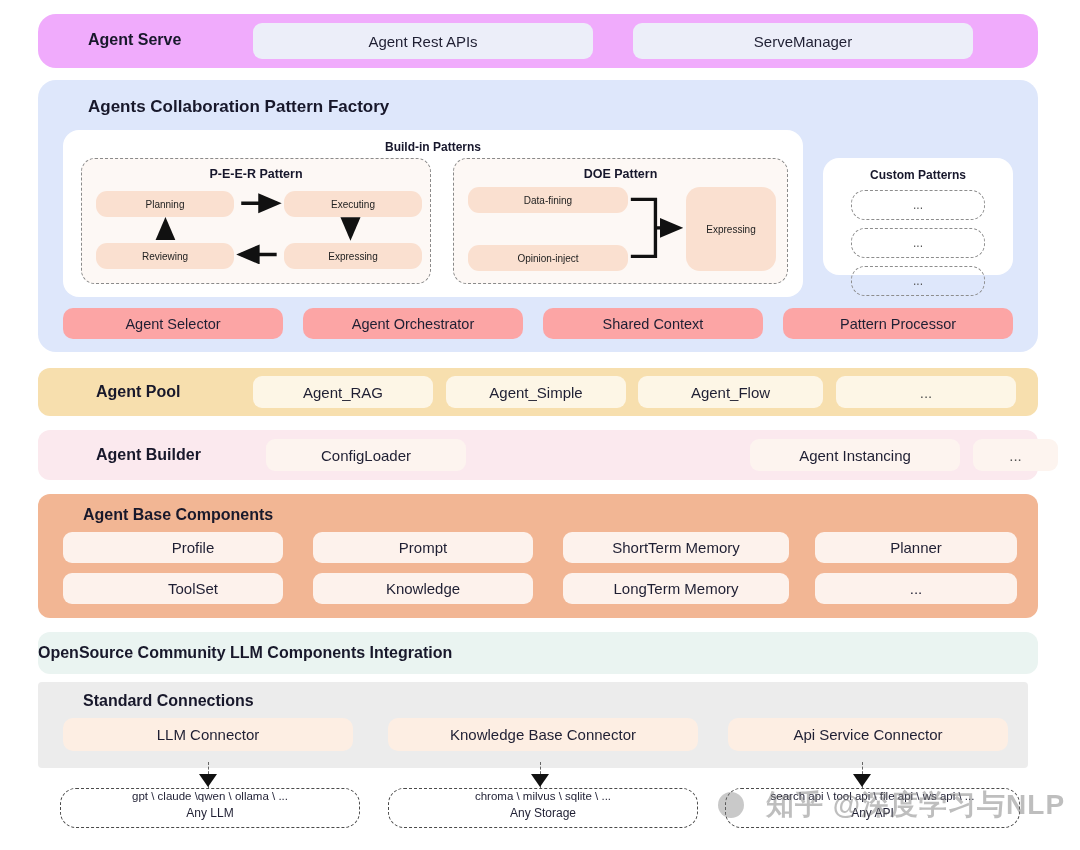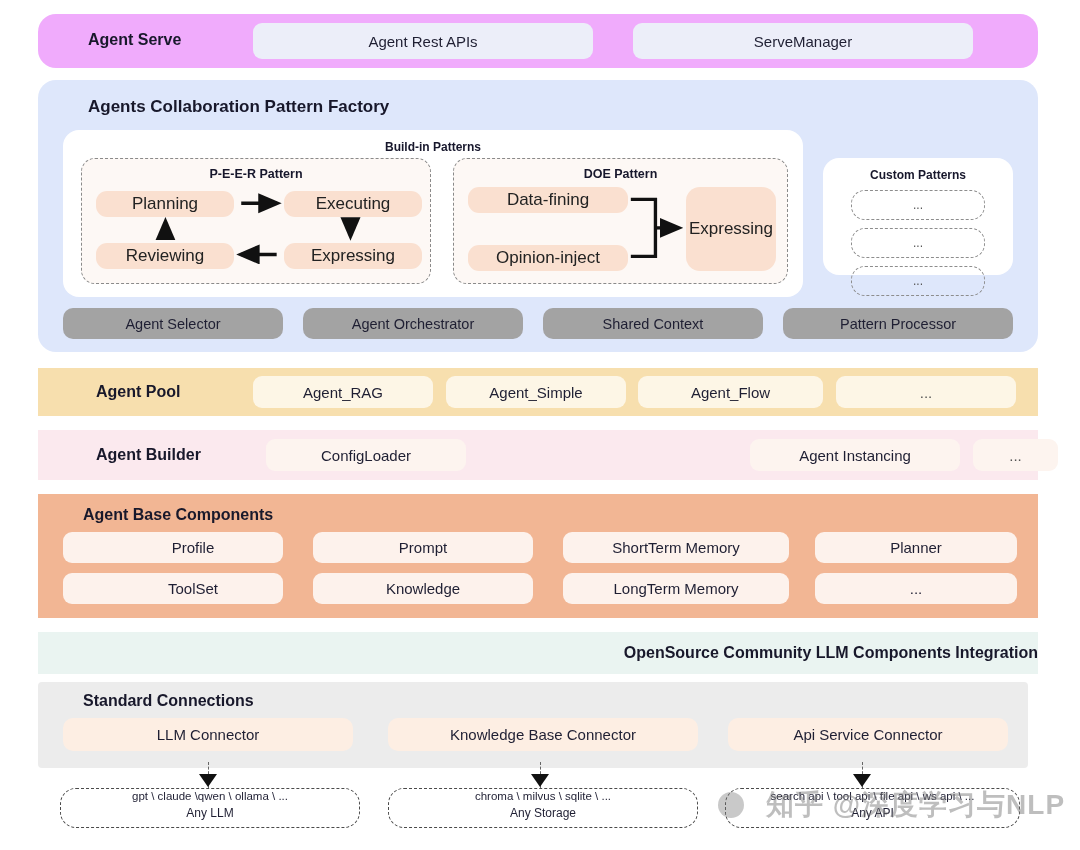--- a/index.html
+++ b/index.html
@@ -19,21 +19,21 @@
     position: relative;
     width: 1080px;
     height: 850px;
     padding: 0;
   }
 
   
   .band {
     position: absolute;
     box-sizing: border-box;
-    border-radius: 0;
+    border-radius: 12px;
     display: flex;
     align-items: center;
   }
   .band-title {
     font-weight: bold;
     font-size: 16px;
     color: #18182b;
     white-space: nowrap;
   }
   .pill {
@@ -101,21 +101,21 @@
   #doe-box  { left: 390px; top: 28px; width: 335px; height: 126px; }
   .pattern-title {
     position: absolute; top: 8px; left: 0; width: 100%;
     text-align: center; font-size: 12.5px; font-weight: bold; color: #17172c;
   }
   .node {
     position: absolute;
     background: #fae0d0;
     border-radius: 11px;
     display: flex; align-items: center; justify-content: center;
-    font-size: 17px; color: #222;
+    font-size: 10px; color: #222;
     white-space: nowrap;
   }
   
   #peer-n0 { left: 14px;  top: 32px; width: 138px; height: 26px; }
   #peer-n1 { left: 202px; top: 32px; width: 138px; height: 26px; }
   #peer-n2 { left: 202px; top: 84px; width: 138px; height: 26px; }
   #peer-n3 { left: 14px;  top: 84px; width: 138px; height: 26px; }
   
   #doe-n0 { left: 14px;  top: 28px; width: 160px; height: 26px; }
   #doe-n1 { left: 14px;  top: 86px; width: 160px; height: 26px; }
@@ -131,21 +131,21 @@
     display: flex; align-items: center; justify-content: center;
     font-size: 12px; color: #555;
     left: 28px; width: 134px; height: 30px;
   }
   #cust-0 { top: 32px; }
   #cust-1 { top: 70px; }
   #cust-2 { top: 108px; }
 
   #pattern-factory .bottom-pill {
     position: absolute; top: 228px; height: 31px;
-    background: #a3a3a3; border-radius: 10px;
+    background: #fca5a5; border-radius: 10px;
     display: flex; align-items: center; justify-content: center;
     font-size: 14.5px; color: #1f1f33;
   }
   #fp-0 { left: 25px;  width: 220px; }
   #fp-1 { left: 265px; width: 220px; }
   #fp-2 { left: 505px; width: 220px; }
   #fp-3 { left: 745px; width: 230px; }
 
   
   #agent-pool {
@@ -189,21 +189,21 @@
   .bc-r1 { top: 79px; }
   .bc-c0 { left: 25px;  width: 220px; padding-left: 40px; }
   .bc-c1 { left: 275px; width: 220px; }
   .bc-c2 { left: 525px; width: 226px; }
   .bc-c3 { left: 777px; width: 202px; }
 
   
   #opensource {
     left: 38px; top: 632px; width: 1000px; height: 42px;
     background: #eaf4f1;
-    justify-content: flex-end;
+    justify-content: flex-start;
   }
   #opensource .band-title { font-size: 16px; }
 
   
   #standard-connections {
     left: 38px; top: 682px; width: 990px; height: 86px;
     background: #ececec;
     border-radius: 4px;
     display: block;
   }

